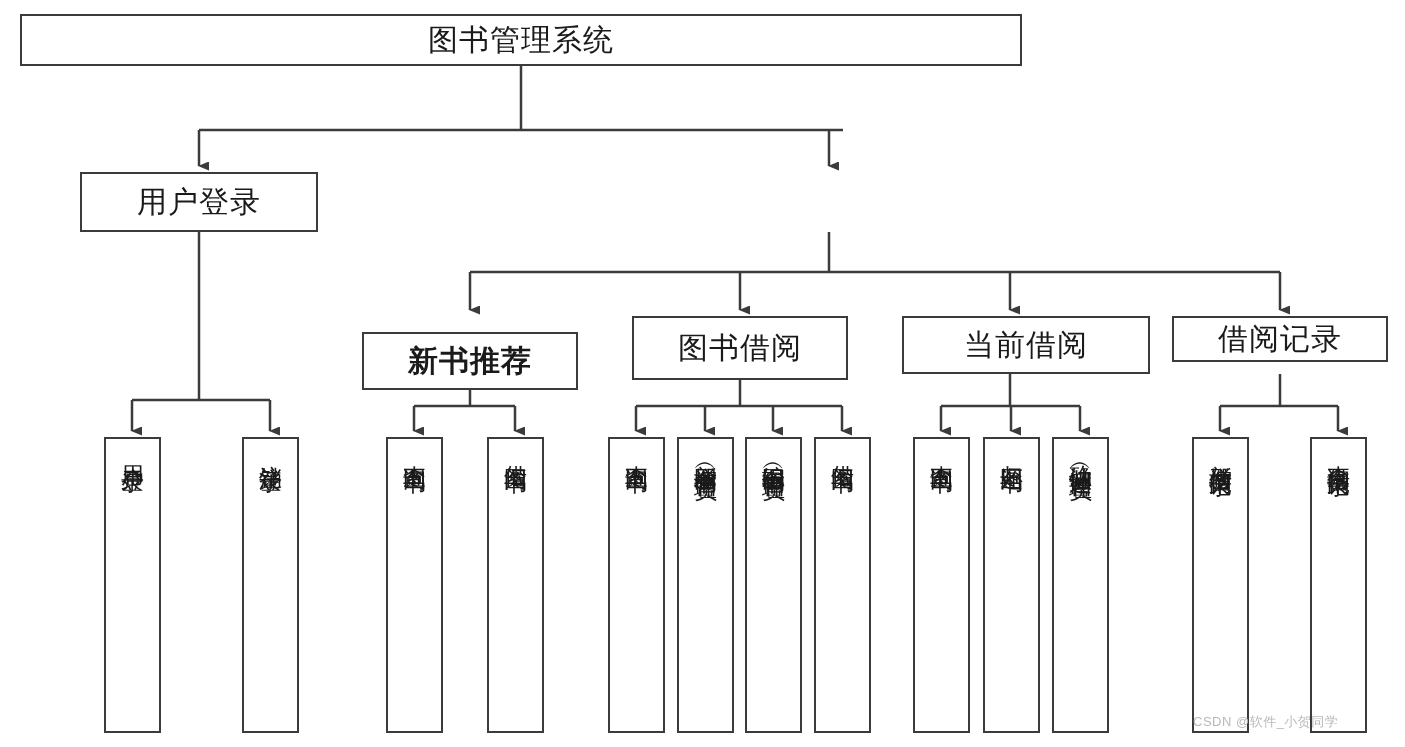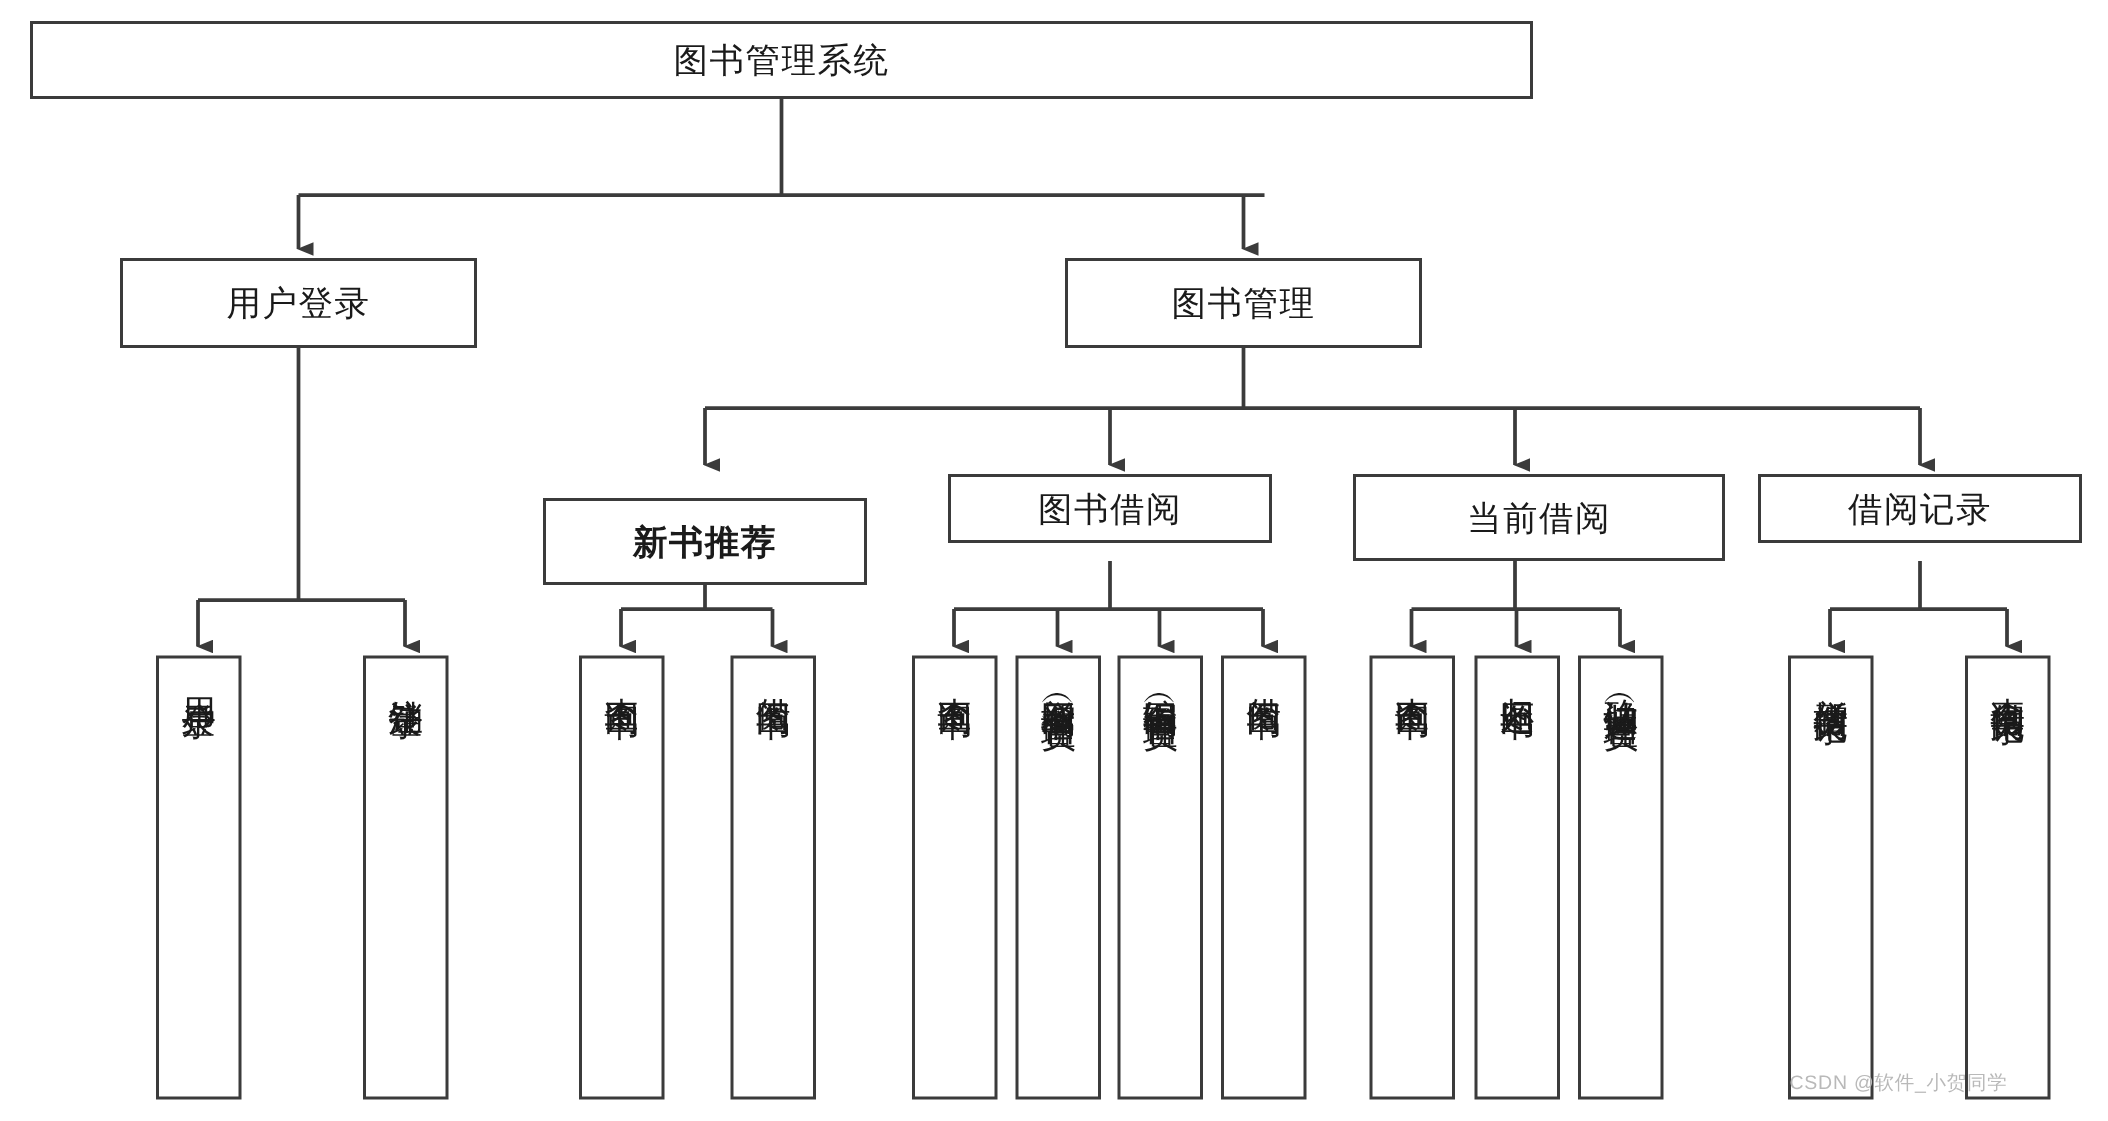--- a/index.html
+++ b/index.html
@@ -35,21 +35,21 @@
     justify-content: center;
     color: #1a1a1a;
   }
   .node .label {
     display: block;
     text-align: center;
     line-height: 1.08;
     white-space: pre-line;
   }
   .node.horiz .label {
-    font-size: 23px;
+    font-size: 30px;
     letter-spacing: 1px;
   }
   .node.vert {
     align-items: flex-start;
     justify-content: center;
     padding-top: 8px;
   }
   .node.vert .label {
     writing-mode: vertical-rl;
     text-orientation: upright;
@@ -122,28 +122,25 @@
     </g>
   </svg>
 
   <div class="node horiz" style="left:20px; top:14px; width:1002px; height:52px;">
     <span class="label">图书管理系统</span>
   </div>
 
   <div class="node horiz" style="left:80px; top:172px; width:238px; height:60px;">
     <span class="label">用户登录</span>
   </div>
-  <div class="node horiz" style="left:710px; top:172px; width:238px; height:60px;">
-    <span class="label">图书管理</span>
-  </div>
 
   <div class="node horiz" style="left:362px; top:332px; width:216px; height:58px;font-weight:bold;">
     <span class="label">新书推荐</span>
   </div>
-  <div class="node horiz" style="left:632px; top:316px; width:216px; height:46px;">
+  <div class="node horiz" style="left:632px; top:316px; width:216px; height:64px;">
     <span class="label">图书借阅</span>
   </div>
   <div class="node horiz" style="left:902px; top:316px; width:248px; height:58px;">
     <span class="label">当前借阅</span>
   </div>
   <div class="node horiz" style="left:1172px; top:316px; width:216px; height:46px;">
     <span class="label">借阅记录</span>
   </div>
 
   <div class="node vert" style="left:104px; top:437px; width:57px; height:296px;">

